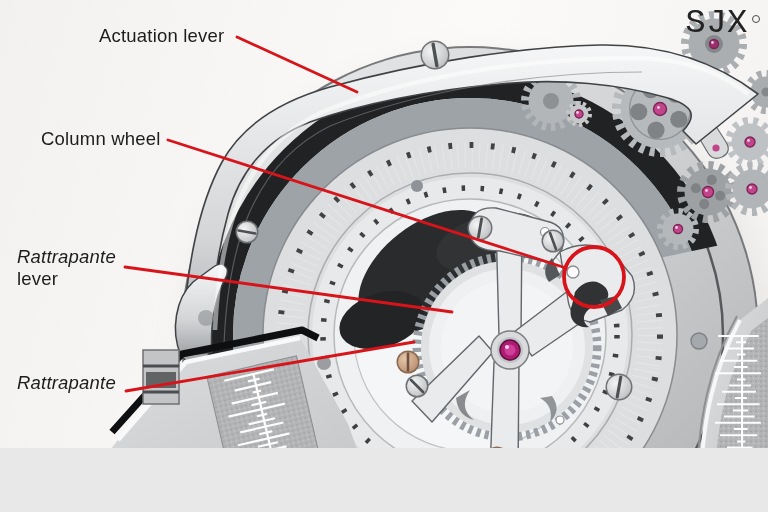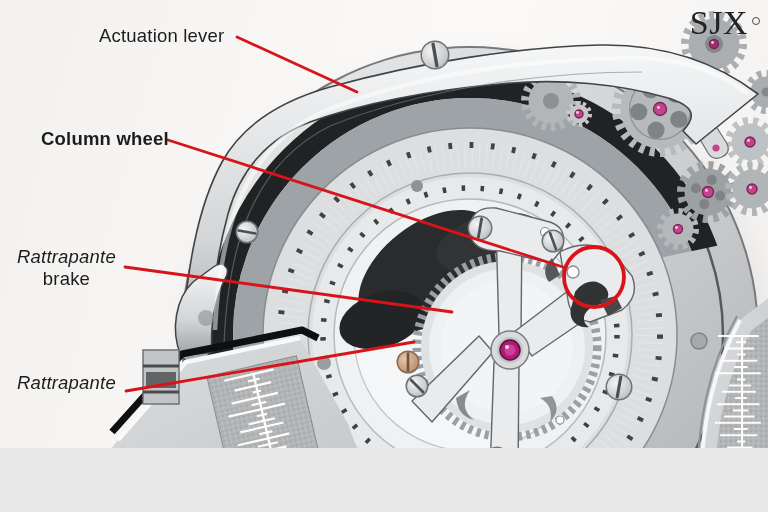--- a/index.html
+++ b/index.html
@@ -1,34 +1,33 @@
 <!DOCTYPE html>
 <html><head>
 <meta charset="utf-8">
 <style>
   html,body{margin:0;padding:0;background:#e8e8e8;}
   .stage{
     position:relative;width:768px;height:448px;overflow:hidden;
     background:linear-gradient(105deg,#f2f1ef 0%,#f7f6f4 30%,#fbfaf9 55%,#f3f2f0 100%);
     font-family:"Liberation Sans",sans-serif;
-    text-align:center;
   }
   svg{position:absolute;left:0;top:0;}
   .label{
     position:absolute;font-size:18.5px;line-height:22px;color:#1d1d1d;
     letter-spacing:.2px;white-space:nowrap;z-index:5;
   }
   .label .it{font-style:italic;margin-top:36px;}
   #lab-actuation{left:99px;top:25px;}
   #lab-column{left:41px;top:128px;}
   #lab-rwheel{left:17px;top:246px;}
   #lab-brake{left:17px;top:372px;}
   .logo{
     position:absolute;right:8px;top:4px;z-index:5;color:#232323;
-    font-family:Liberation Serif, serif;font-size:34px;letter-spacing:.5px;margin-left:12px;
+    font-family:Liberation Mono, monospace;font-size:34px;letter-spacing:.5px;margin-left:12px;
   }
   .logo .ring{
     display:inline-block;width:6px;height:6px;border:1.6px solid #4a4a4a;
     border-radius:50%;margin-left:4px;transform:translateY(-9px);
   }
 </style>
 </head>
 <body>
 
 <div class="stage">
@@ -274,26 +273,26 @@
     <line class="annred" x1="168" y1="140" x2="566" y2="268" stroke-width="2.8" stroke="#d8141a"></line>
     <line class="annred" x1="125" y1="267" x2="452" y2="312" stroke-width="2.8" stroke="#d8141a"></line>
     <line class="annred" x1="126" y1="391" x2="414" y2="342" stroke-width="2.8" stroke="#d8141a"></line>
     <circle class="annred" cx="594" cy="277" r="30" stroke-width="3.8" stroke="#d8141a"></circle>
   </g>
 </svg>
 
 <div class="label" id="lab-actuation" style="color: rgb(29, 29, 29);">
   <span>Actuation lever</span>
 </div>
-<div class="label" id="lab-column" style="color: rgb(29, 29, 29); font-weight: bold;">
+<div class="label" id="lab-column" style="color: rgb(29, 29, 29);">
   <span>Column wheel</span>
 </div>
 <div class="label" id="lab-rwheel" style="color: rgb(29, 29, 29);">
   <span class="it">Rattrapante</span><br>
-  <span>brake</span>
+  <span>lever</span>
 </div>
 <div class="label" id="lab-brake" style="color: rgb(29, 29, 29);">
   <span class="it">Rattrapante</span><br>
 </div>
 
 <div class="logo">
   <span>SJX</span><span class="ring"></span>
 </div>
 
 </div>

